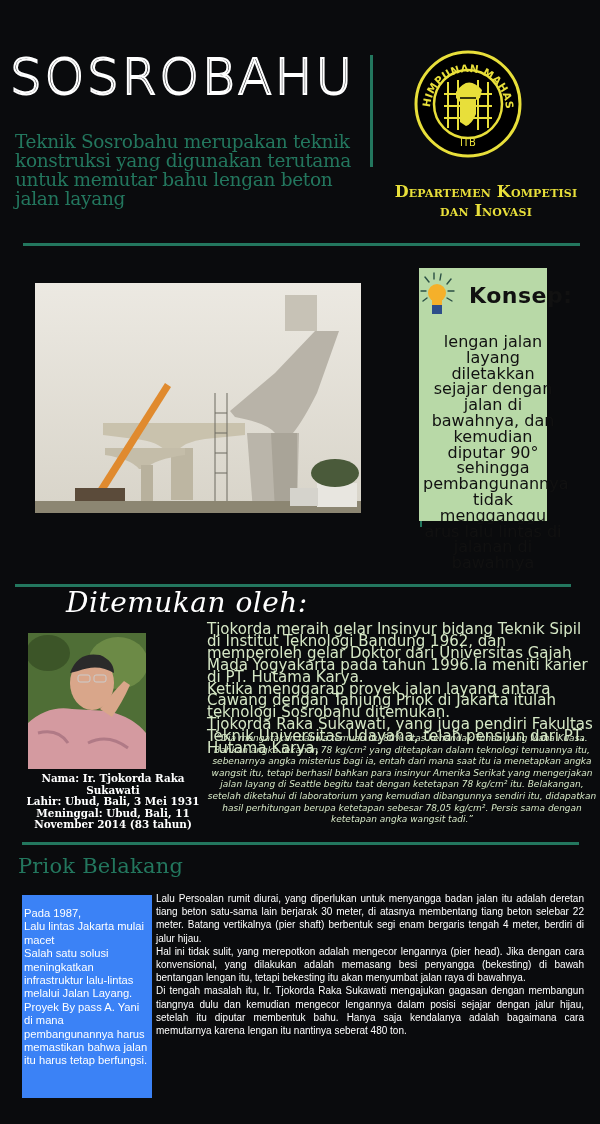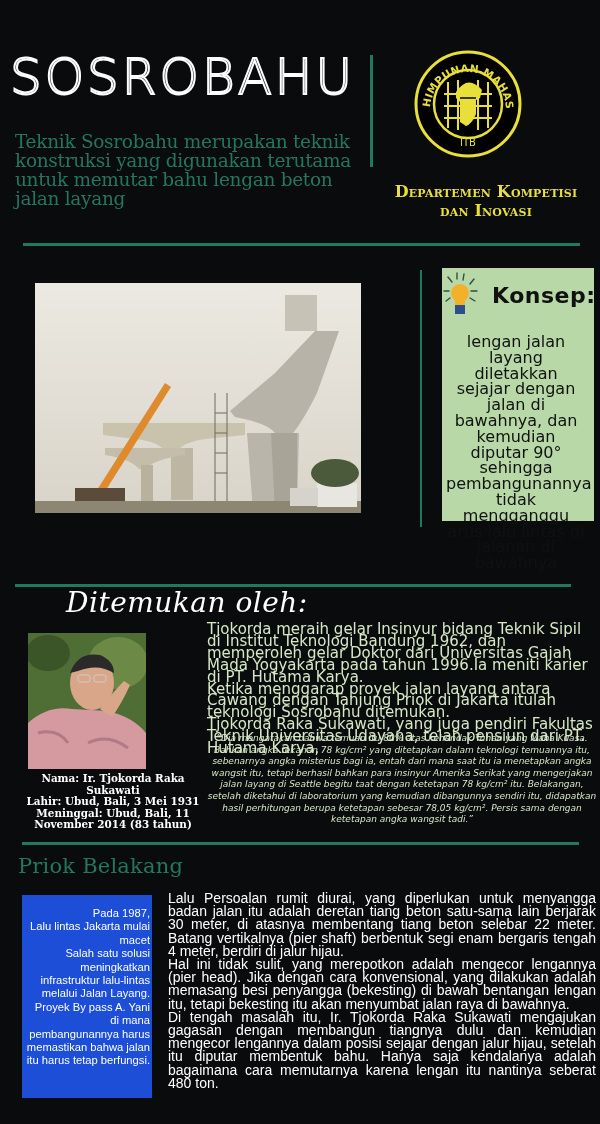--- a/index.html
+++ b/index.html
@@ -28,21 +28,21 @@
     color: #e8df3a; font-variant: small-caps; line-height: 19px; letter-spacing: 0.2px;
   }
 
   .hr { height: 3px; background: #23775e; }
 
   
   .photo { left: 35px; top: 283px; width: 326px; height: 230px; overflow: hidden; background: #dcd8cd; }
   .vline-mid { left: 420px; top: 270px; width: 2px; height: 257px; background: #23775e; }
 
   
-  .konsep { left: 442px; top: 268px; width: 152px; height: 253px; background: #b8d9a7; color: #111; }
+  .konsep { left: 419px; top: 268px; width: 128px; height: 253px; background: #b8d9a7; color: #111; }
   .konsep-title {
     position: absolute; left: 50px; top: 15px;
     font-family: "DejaVu Sans", sans-serif; font-weight: bold; font-size: 22px; color: #111; letter-spacing: 0.5px;
   }
   .bulb { position: absolute; left: 0px; top: 3px; width: 40px; height: 50px; }
   .konsep-text {
     position: absolute; left: 4px; top: 66px; width: 140px; text-align: center;
     font-family: "DejaVu Sans", sans-serif; font-size: 16px; line-height: 15.8px; color: #111;
   }
 
@@ -67,28 +67,28 @@
     font-family: "DejaVu Sans", sans-serif; font-style: italic; font-size: 9px; line-height: 11.6px; color: #d6e8c6;
     text-align: center;
   }
 
   
   .latar {
     left: 18px; top: 854px; font-family: "DejaVu Serif", serif; font-size: 21px; color: #23775e;
     letter-spacing: 0.2px;
   }
   .latar-box {
-    left: 22px; top: 895px; width: 130px; height: 203px; background: #1d4ed8;
-    padding: 12px 2px 0 2px; text-align: right;
+    left: 22px; top: 895px; width: 130px; height: 203px; background: #3b82f6;
+    padding: 12px 2px 0 2px; text-align: left;
     font-family: "Liberation Sans", sans-serif; font-size: 11.2px; line-height: 13.4px; color: #fff;
   }
   .latar-box p { white-space: pre-line; }
   .latar-text {
-    left: 168px; top: 892px; width: 428px;
-    font-family: "Liberation Sans", sans-serif; font-size: 14px; line-height: 13.2px; color: #fff;
+    left: 156px; top: 892px; width: 428px;
+    font-family: "Liberation Sans", sans-serif; font-size: 10px; line-height: 13.2px; color: #fff;
     text-align: justify;
   }
   .latar-text p { margin: 0; }
 </style>
 </head>
 <body>
 
 <div class="abs title"><span class="title-inner">Sosrobahu</span></div>
 <div class="abs subtitle">Teknik Sosrobahu merupakan teknik konstruksi yang digunakan terutama untuk memutar bahu lengan beton jalan layang</div>
 <div class="abs vline-top"></div>

